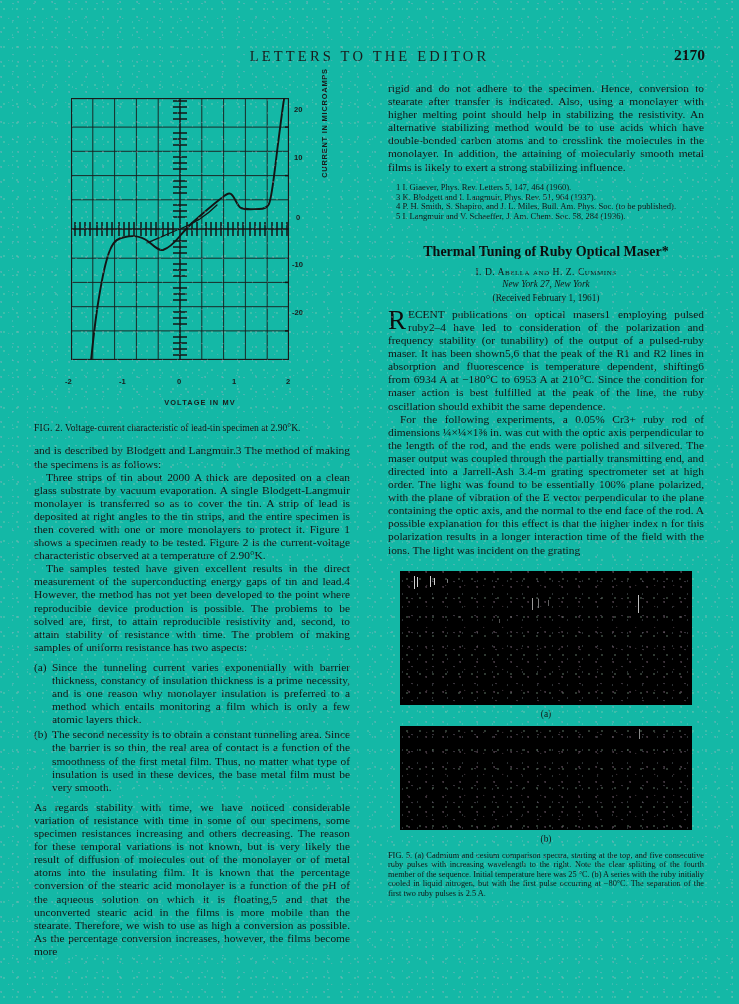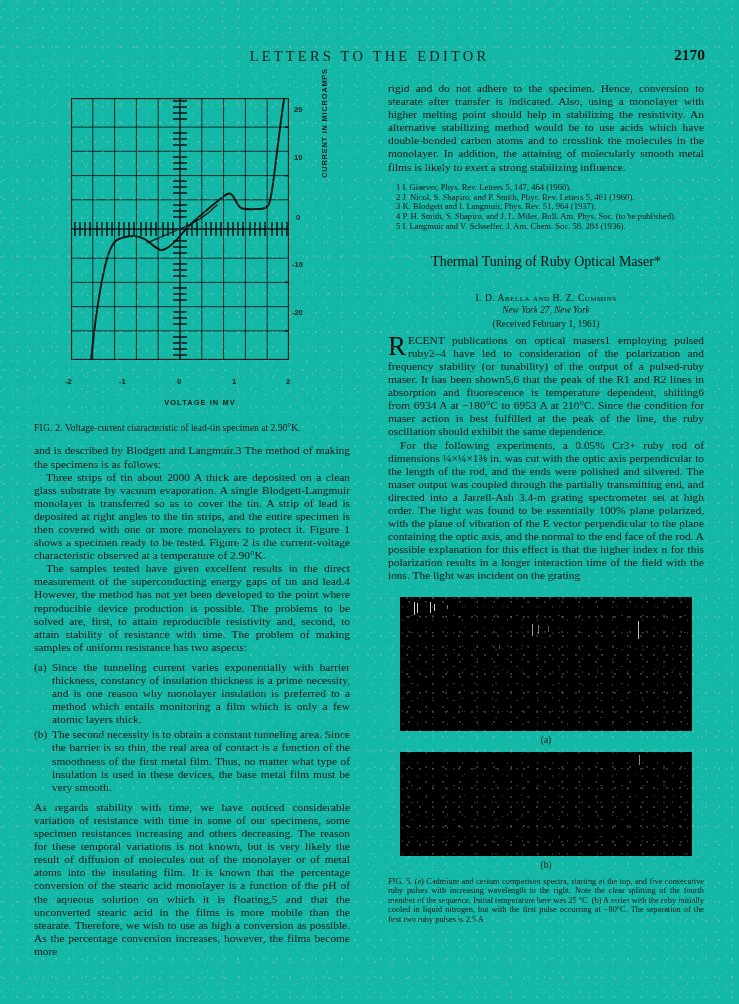--- a/index.html
+++ b/index.html
@@ -141,23 +141,23 @@
     color: #141414;
     margin-top: 9px;
   }
   .refs p { margin: 0; text-indent: 8px; }
 
   
   .art-head { margin-top: 22px; text-align: center; }
   .art-title {
     font-family: "Liberation Serif", serif;
     font-size: 14px;
-    font-weight: normal;
+    font-weight: bold;
     color: #0d0d0d;
-    margin-bottom: 22px;
+    margin-bottom: 6px;
   }
   .art-authors {
     font-size: 9.6px;
     font-variant: small-caps;
     letter-spacing: .5px;
     color: #141414;
     margin-bottom: 2px;
   }
   .art-affil {
     font-size: 9.3px;
@@ -429,21 +429,20 @@
   </div>
 
   <div class="col col-right">
 
     <div class="body-text">
       <p class="noindent">rigid and do not adhere to the specimen. Hence, conversion to stearate after transfer is indicated. Also, using a monolayer with higher melting point should help in stabilizing the resistivity. An alternative stabilizing method would be to use acids which have double-bonded carbon atoms and to crosslink the molecules in the monolayer. In addition, the attaining of molecularly smooth metal films is likely to exert a strong stabilizing influence.</p>
     </div>
 
     <div class="refs">
       <p>1 I. Giaever, Phys. Rev. Letters 5, 147, 464 (1960).</p>
-      <p>2 J. Nicol, S. Shapiro, and P. Smith, Phys. Rev. Letters 5, 461 (1960).</p>
       <p>3 K. Blodgett and I. Langmuir, Phys. Rev. 51, 964 (1937).</p>
       <p>4 P. H. Smith, S. Shapiro, and J. L. Miles, Bull. Am. Phys. Soc. (to be published).</p>
       <p>5 I. Langmuir and V. Schaeffer, J. Am. Chem. Soc. 58, 284 (1936).</p>
     </div>
 
     <div class="art-head">
       <div class="art-title">Thermal Tuning of Ruby Optical Maser*</div>
       <div class="art-authors">I. D. Abella and H. Z. Cummins</div>
       <div class="art-affil">New York 27, New York</div>
       <div class="art-received">(Received February 1, 1961)</div>

